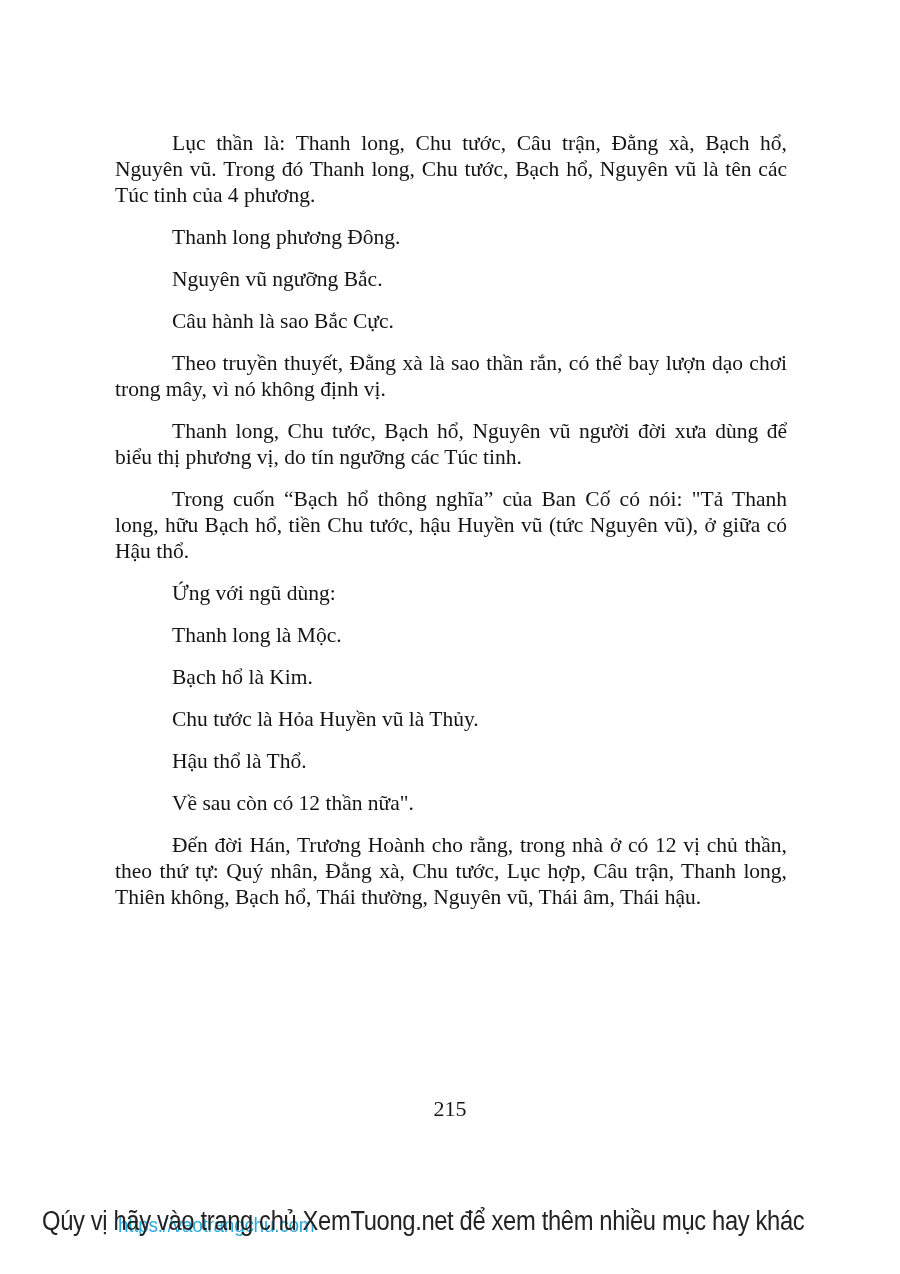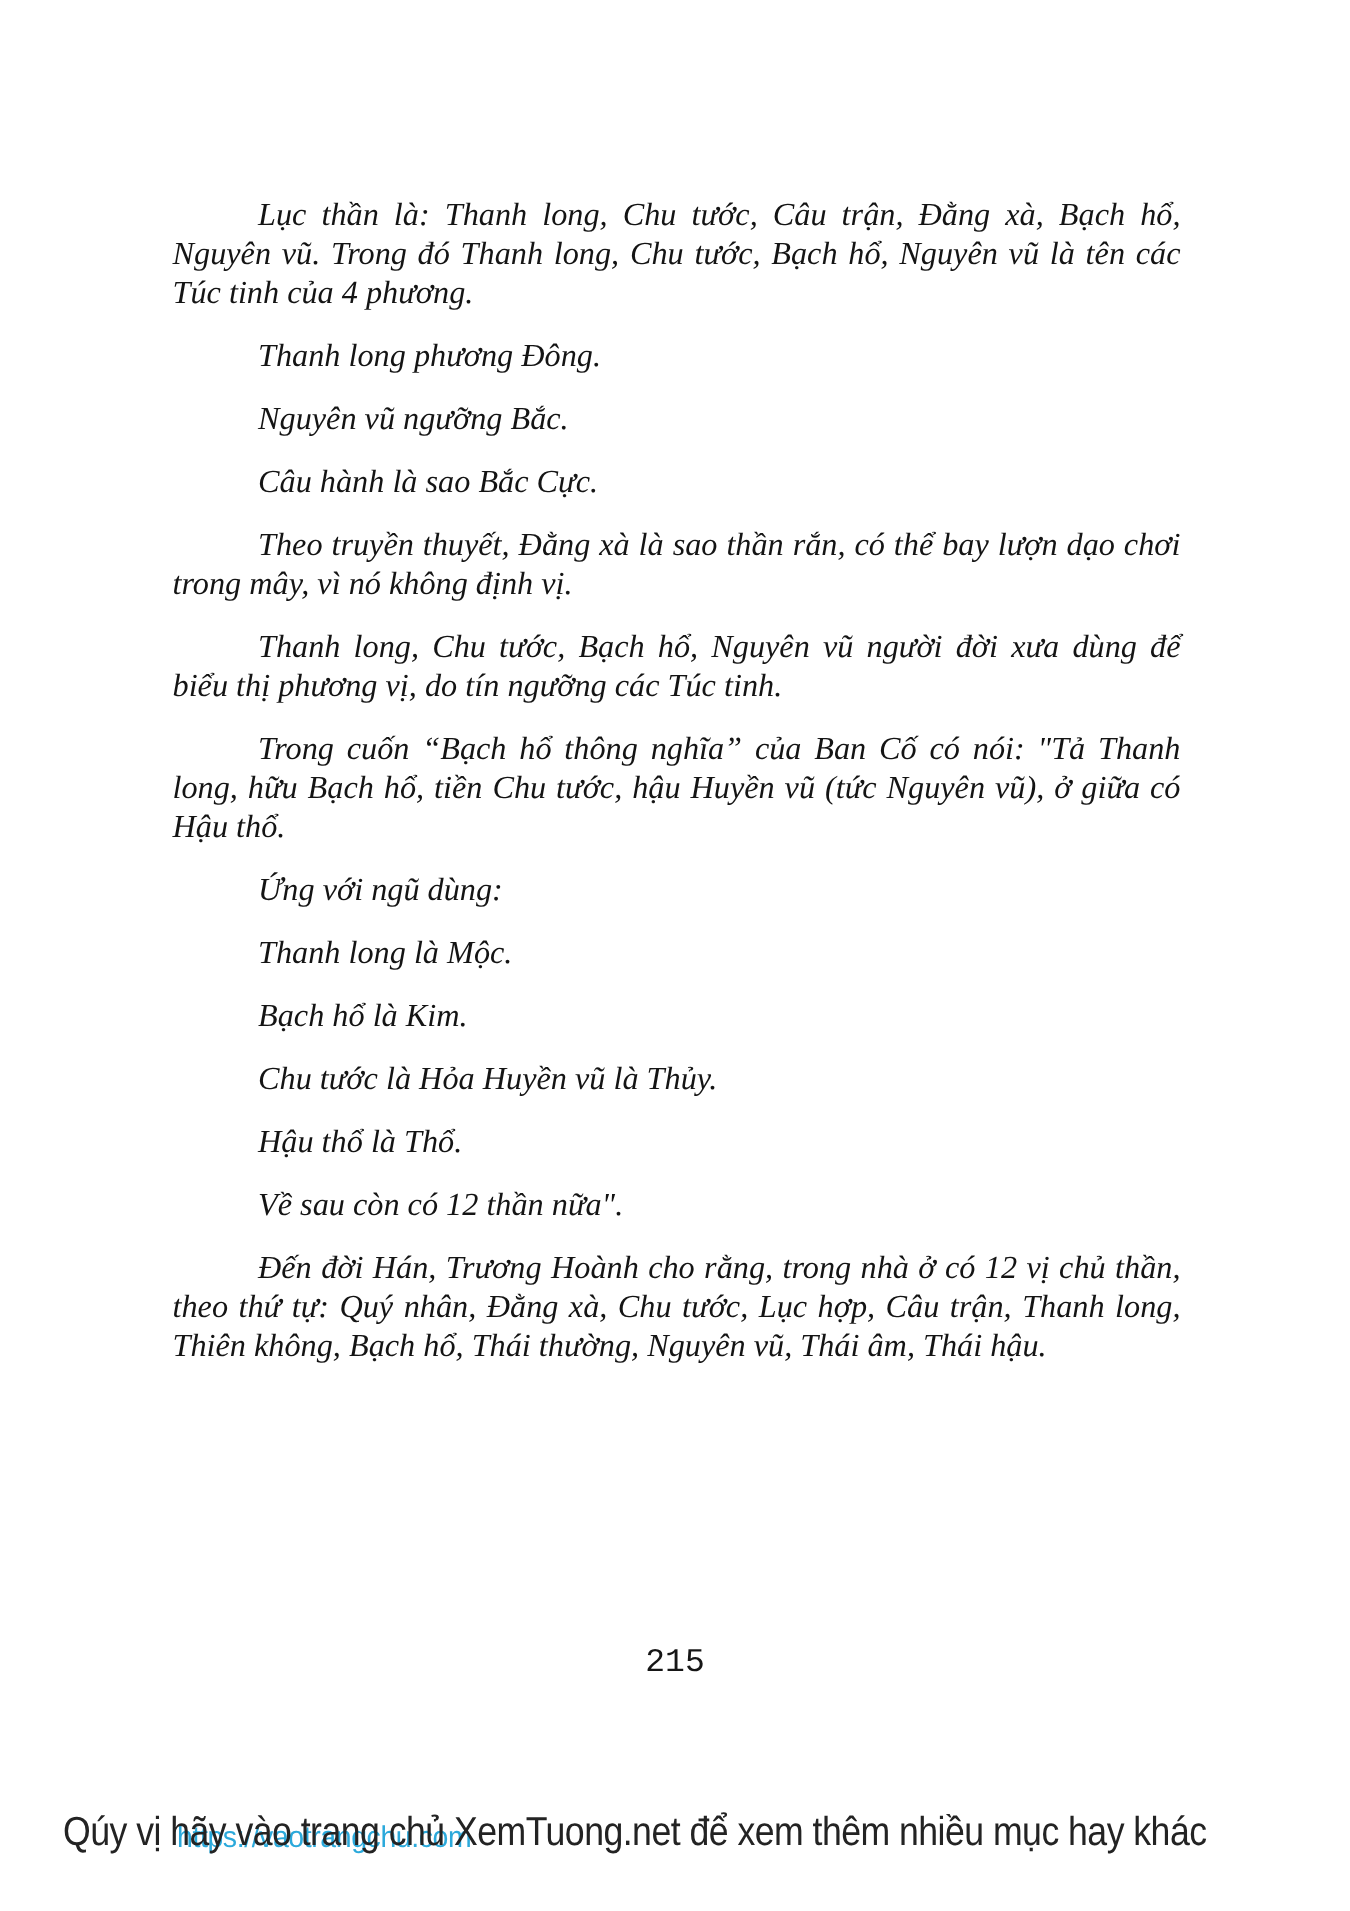--- a/index.html
+++ b/index.html
@@ -23,36 +23,35 @@
   .content {
     position: absolute;
     left: 115px;
     top: 130px;
     width: 672px;
     z-index: 2;
     font-size: 21.5px;
     line-height: 26px;
     color: #141414;
     text-align: justify;
-    font-style: italic;
   }
   .content p {
     margin: 0 0 16px 0;
     text-indent: 57px;
   }
   .page-number {
     position: absolute;
     left: 0;
     top: 1096px;
     width: 900px;
     text-align: center;
     z-index: 2;
     font-size: 22px;
     color: #161616;
-    font-family: Liberation Mono, monospace;
+    font-family: Liberation Serif, serif;
   }
   
   .footer-text {
     position: absolute;
     left: 42px;
     top: 1206px;
     z-index: 3;
     font-family: "Liberation Sans", sans-serif;
     font-size: 27px;
     font-weight: 500;

